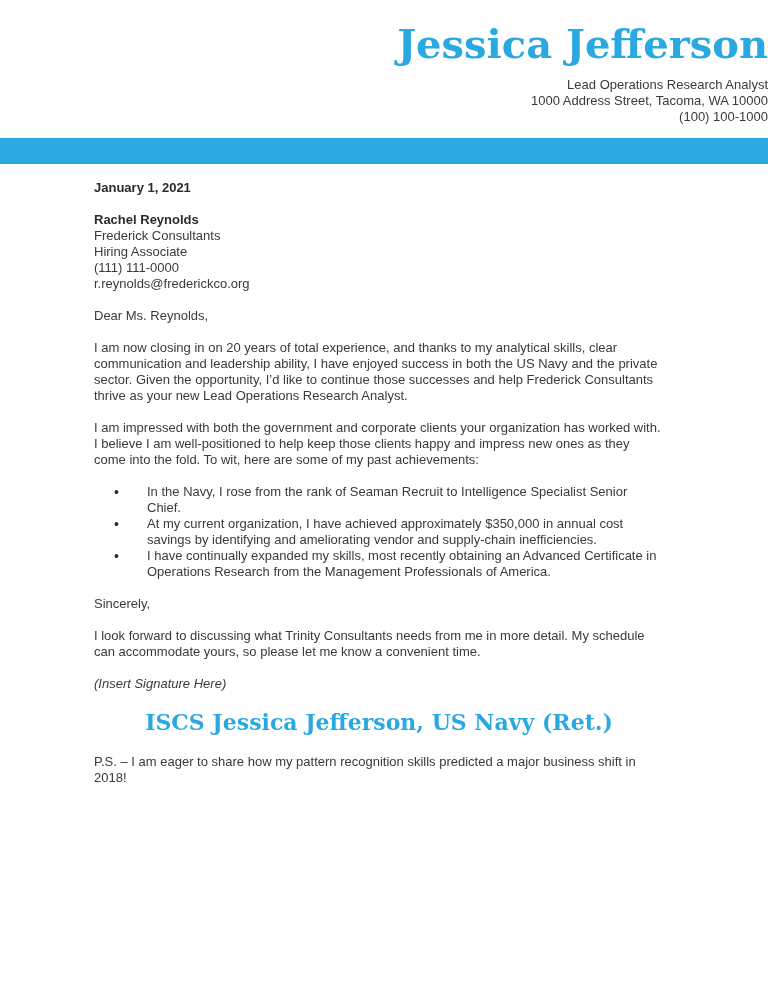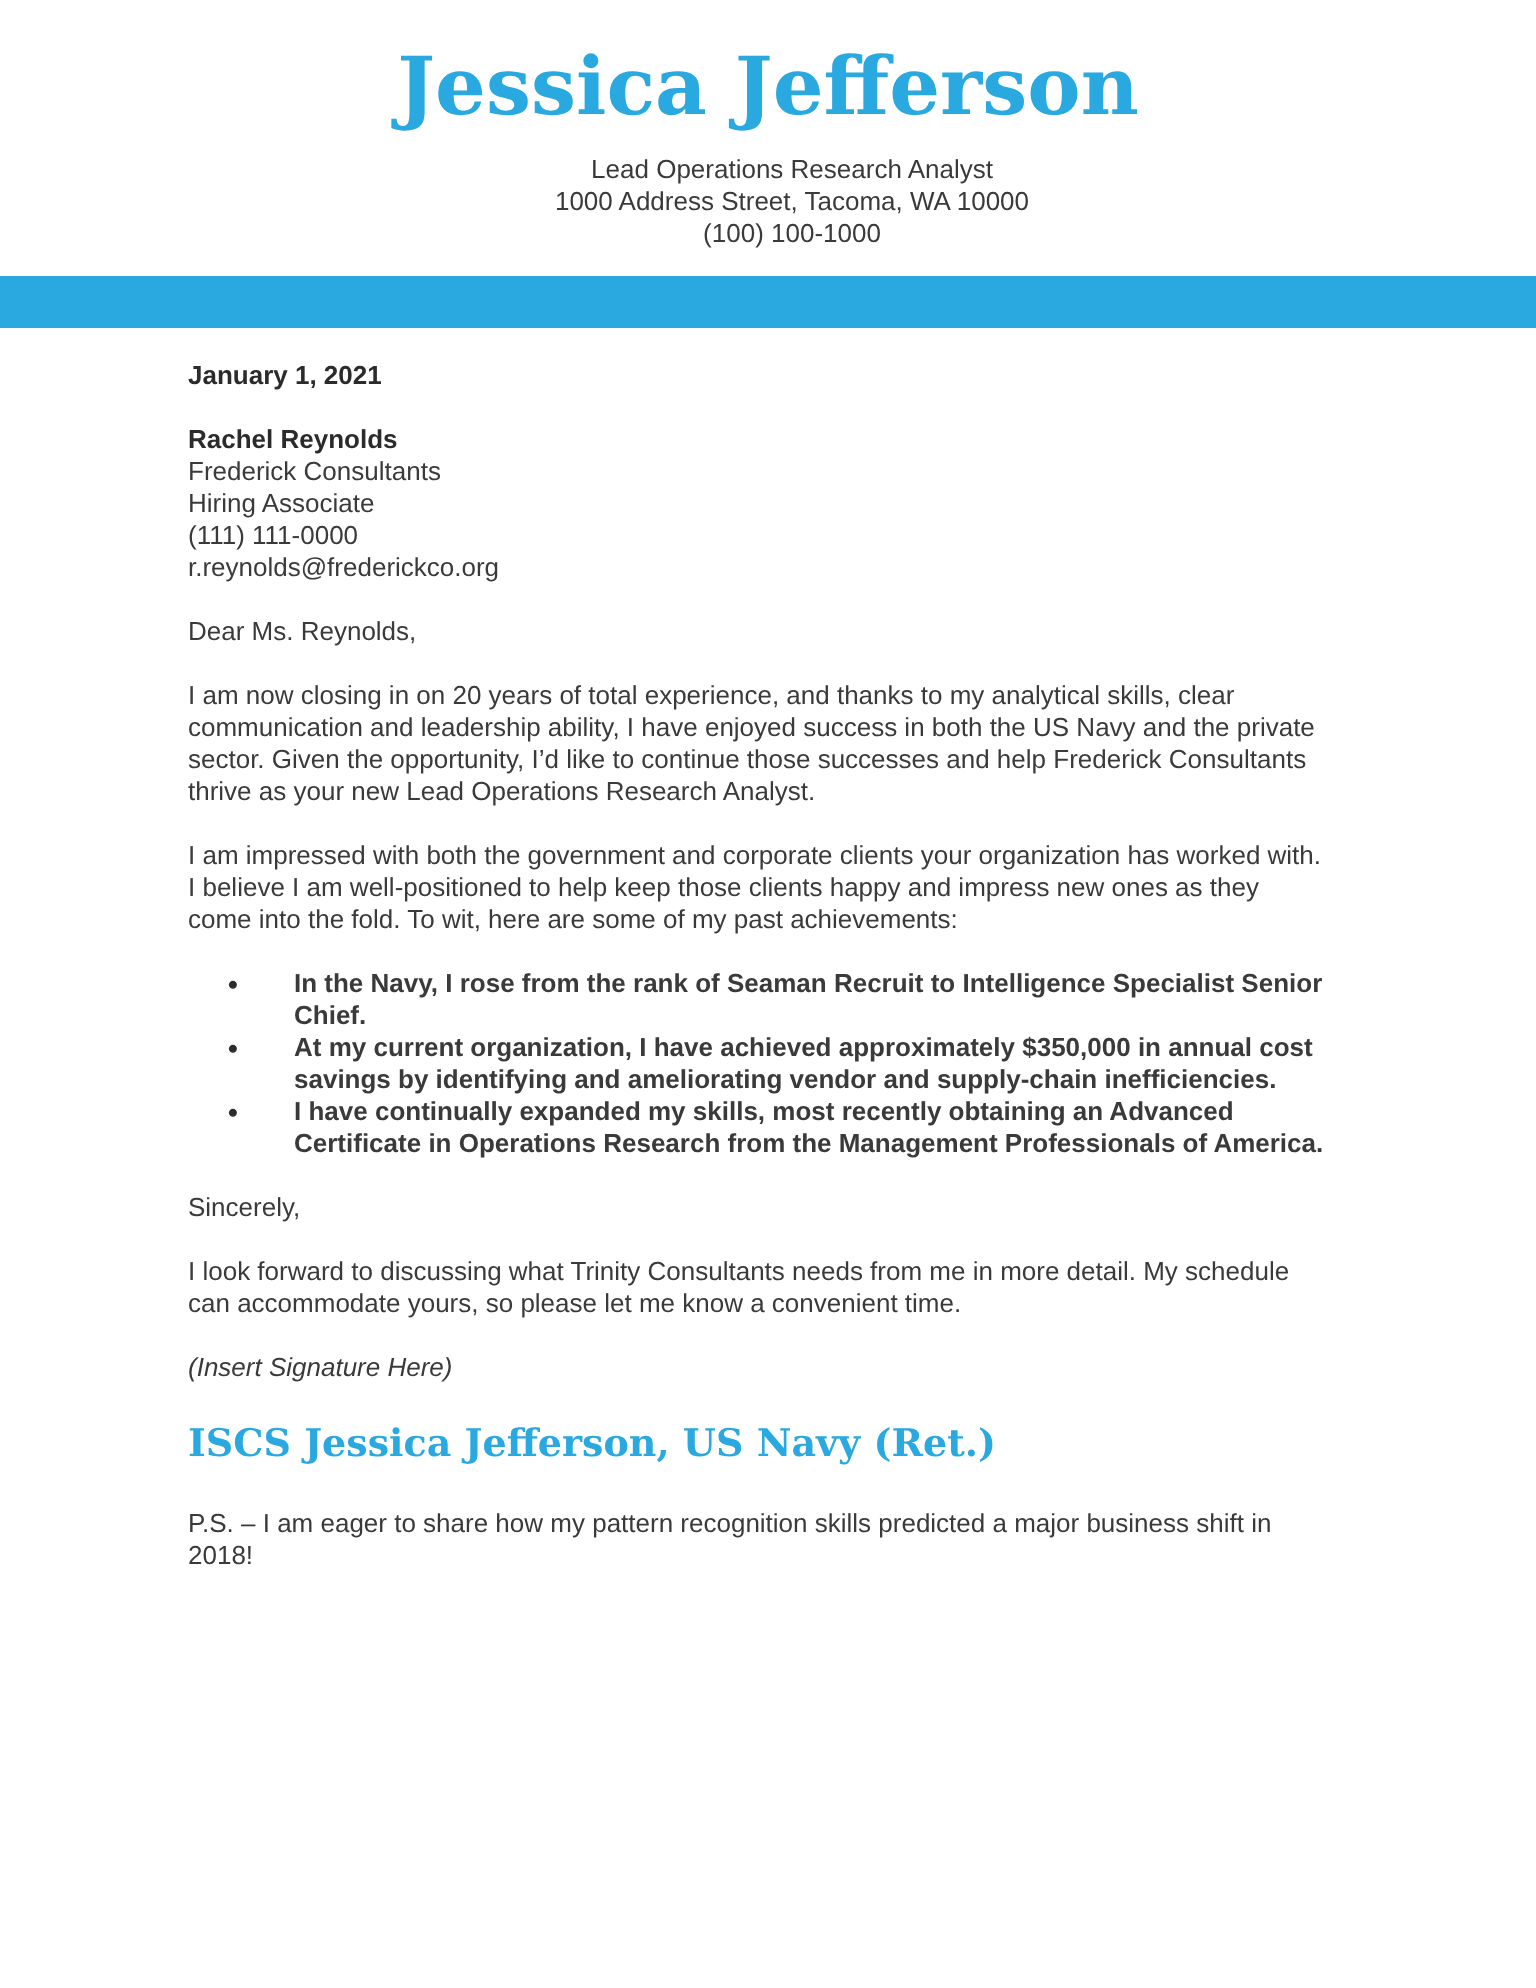--- a/index.html
+++ b/index.html
@@ -10,21 +10,21 @@
     height: 994px;
     position: relative;
     overflow: hidden;
   }
   .page {
     width: 768px;
     height: 994px;
     background: #ffffff;
   }
   .header {
-    text-align: center;
+    text-align: right;
     padding-top: 21px;
   }
   .applicant-name {
     font-family: "DejaVu Serif", serif;
     font-weight: bold;
     font-size: 40px;
     line-height: 46px;
     color: #29a9e0;
     margin-bottom: 10px;
     letter-spacing: 0px;
@@ -57,40 +57,40 @@
   .recipient-block div { line-height: 16px; }
   .recipient-name { font-weight: bold; color: #2b2b2b; }
   ul.achievements {
     margin-top: 16px;
     list-style: none;
   }
   ul.achievements li {
     position: relative;
     padding-left: 53px;
     line-height: 16px;
-    font-weight: bold;
   }
   ul.achievements li::before {
     content: "\2022";
     position: absolute;
     left: 20px;
     top: 0;
     font-size: 14px;
     color: #2b2b2b;
   }
   .signature-placeholder {
     font-style: italic;
   }
   .signature-name {
     font-family: "DejaVu Serif", serif;
     font-weight: bold;
-    font-size: 19px;
+    font-size: 22px;
     line-height: 20px;
     color: #29a9e0;
     margin-top: 20px !important;
+    text-align: center;
   }
   .postscript { margin-top: 22px !important; }
 </style>
 </head>
 <body>
 
 <div class="page">
 
   <header class="header">
     <div class="applicant-name">Jessica Jefferson</div>

